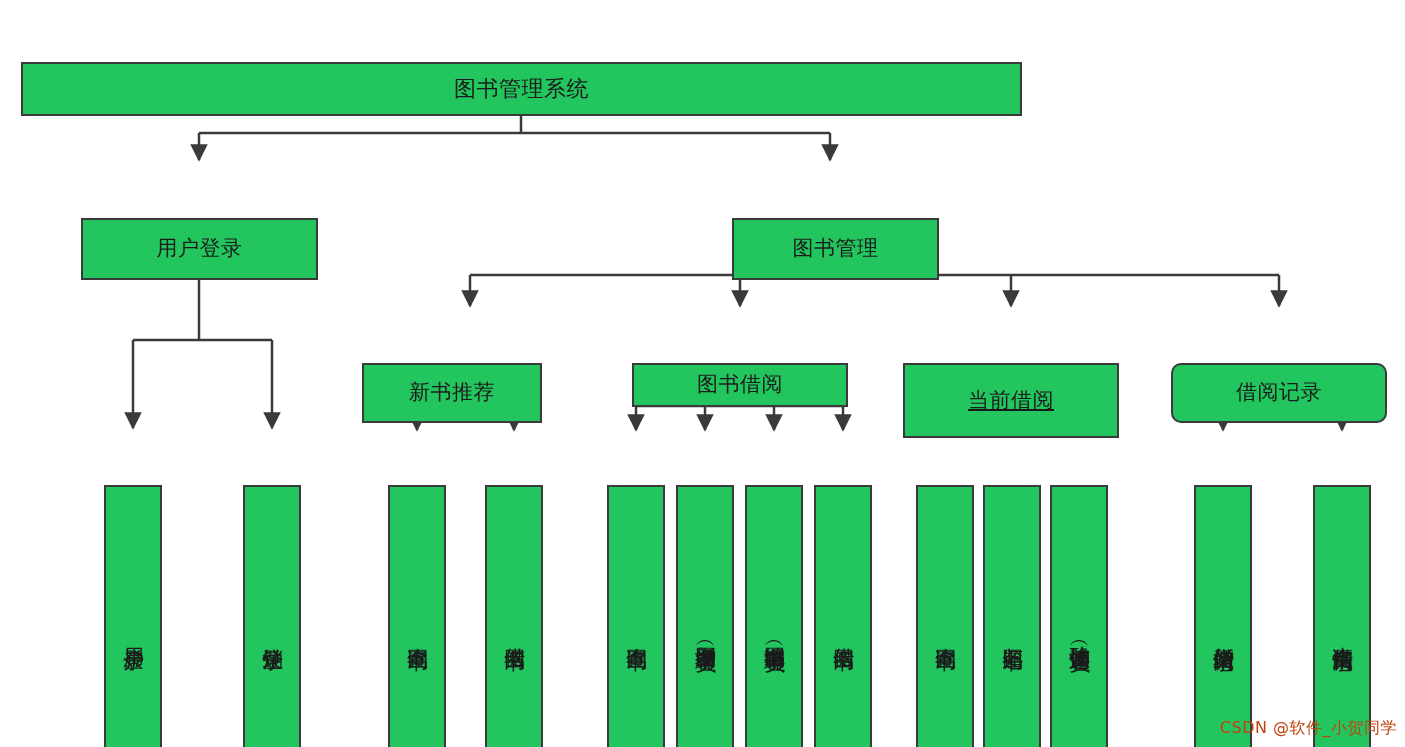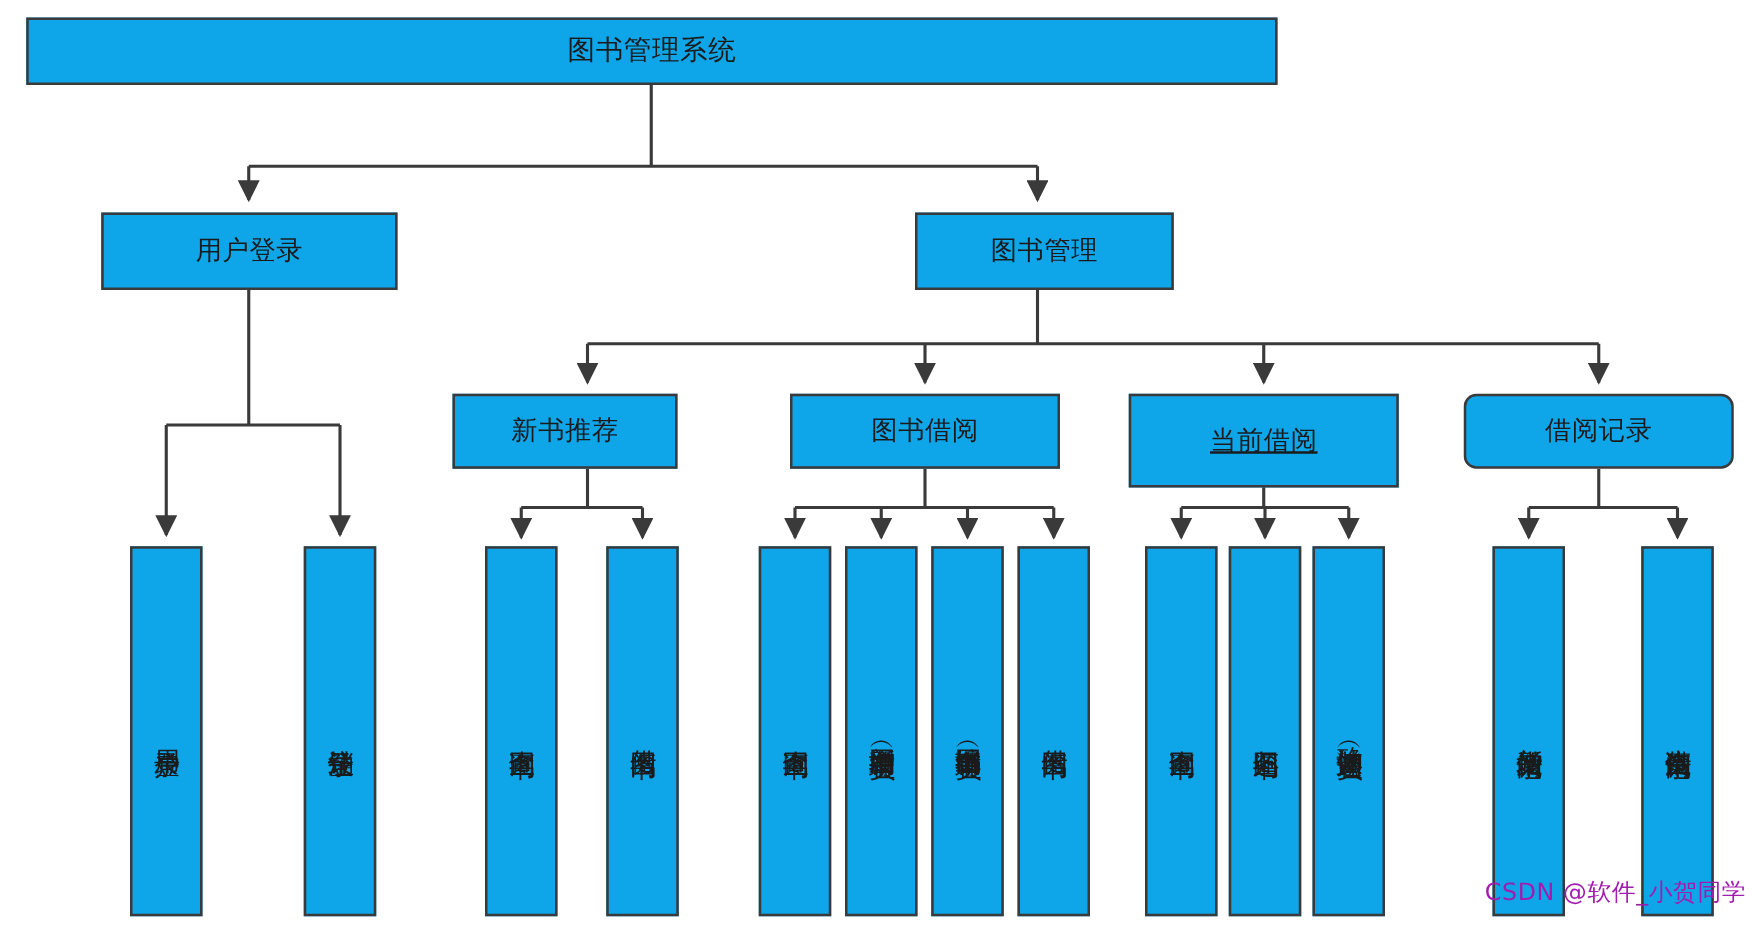--- a/index.html
+++ b/index.html
@@ -19,26 +19,27 @@
     position: absolute;
     left: 0;
     top: 0;
     width: 1405px;
     height: 747px;
     pointer-events: none;
   }
   .node {
     position: absolute;
     box-sizing: border-box;
-    background: #0ea5e9;
+    background: #22c55e;
     border: 2.5px solid #3a3a3a;
     display: flex;
     align-items: center;
     justify-content: center;
     color: #1b1b1b;
+    margin-top: 48px;
   }
   .node .lbl {
     display: block;
     text-align: center;
     line-height: 1.32;
     white-space: pre;
   }
   
   .node.h .lbl {
     font-size: 21px;
@@ -56,23 +57,23 @@
     writing-mode: vertical-rl;
     text-orientation: upright;
     font-size: 21px;
     line-height: 1.12;
     letter-spacing: 1px;
     max-height: 280px;
   }
   #watermark {
     position: absolute;
     right: 8px;
-    bottom: 20px;
-    font-size: 19px;
-    color: #a21caf;
+    bottom: 8px;
+    font-size: 16px;
+    color: #c2410c;
     letter-spacing: 0.5px;
     white-space: nowrap;
   }
 </style>
 </head>
 <body>
 
 <div id="canvas">
 
   <svg class="wires" viewBox="0 0 1405 747" xmlns="http://www.w3.org/2000/svg">
@@ -132,21 +133,21 @@
   <div class="node h" style="left:81px; top:170px; width:237px; height:62px;">
     <span class="lbl">用户登录</span>
   </div>
   <div class="node h" style="left:732px; top:170px; width:207px; height:62px;">
     <span class="lbl">图书管理</span>
   </div>
 
   <div class="node h" style="left:362px; top:315px; width:180px; height:60px;">
     <span class="lbl">新书推荐</span>
   </div>
-  <div class="node h" style="left:632px; top:315px; width:216px; height:60px;justify-content:center;">
+  <div class="node h" style="left:632px; top:315px; width:216px; height:44px;justify-content:center;">
     <span class="lbl">图书借阅</span>
   </div>
   <div class="node h" style="left:903px; top:315px; width:216px; height:75px;text-decoration:underline;">
     <span class="lbl">当前借阅</span>
   </div>
   <div class="node h" style="left:1171px; top:315px; width:216px; height:60px;border-radius:10px;">
     <span class="lbl">借阅记录</span>
   </div>
 
   <div class="node v" style="left:104px; top:437px; width:58px; height:296px;">

